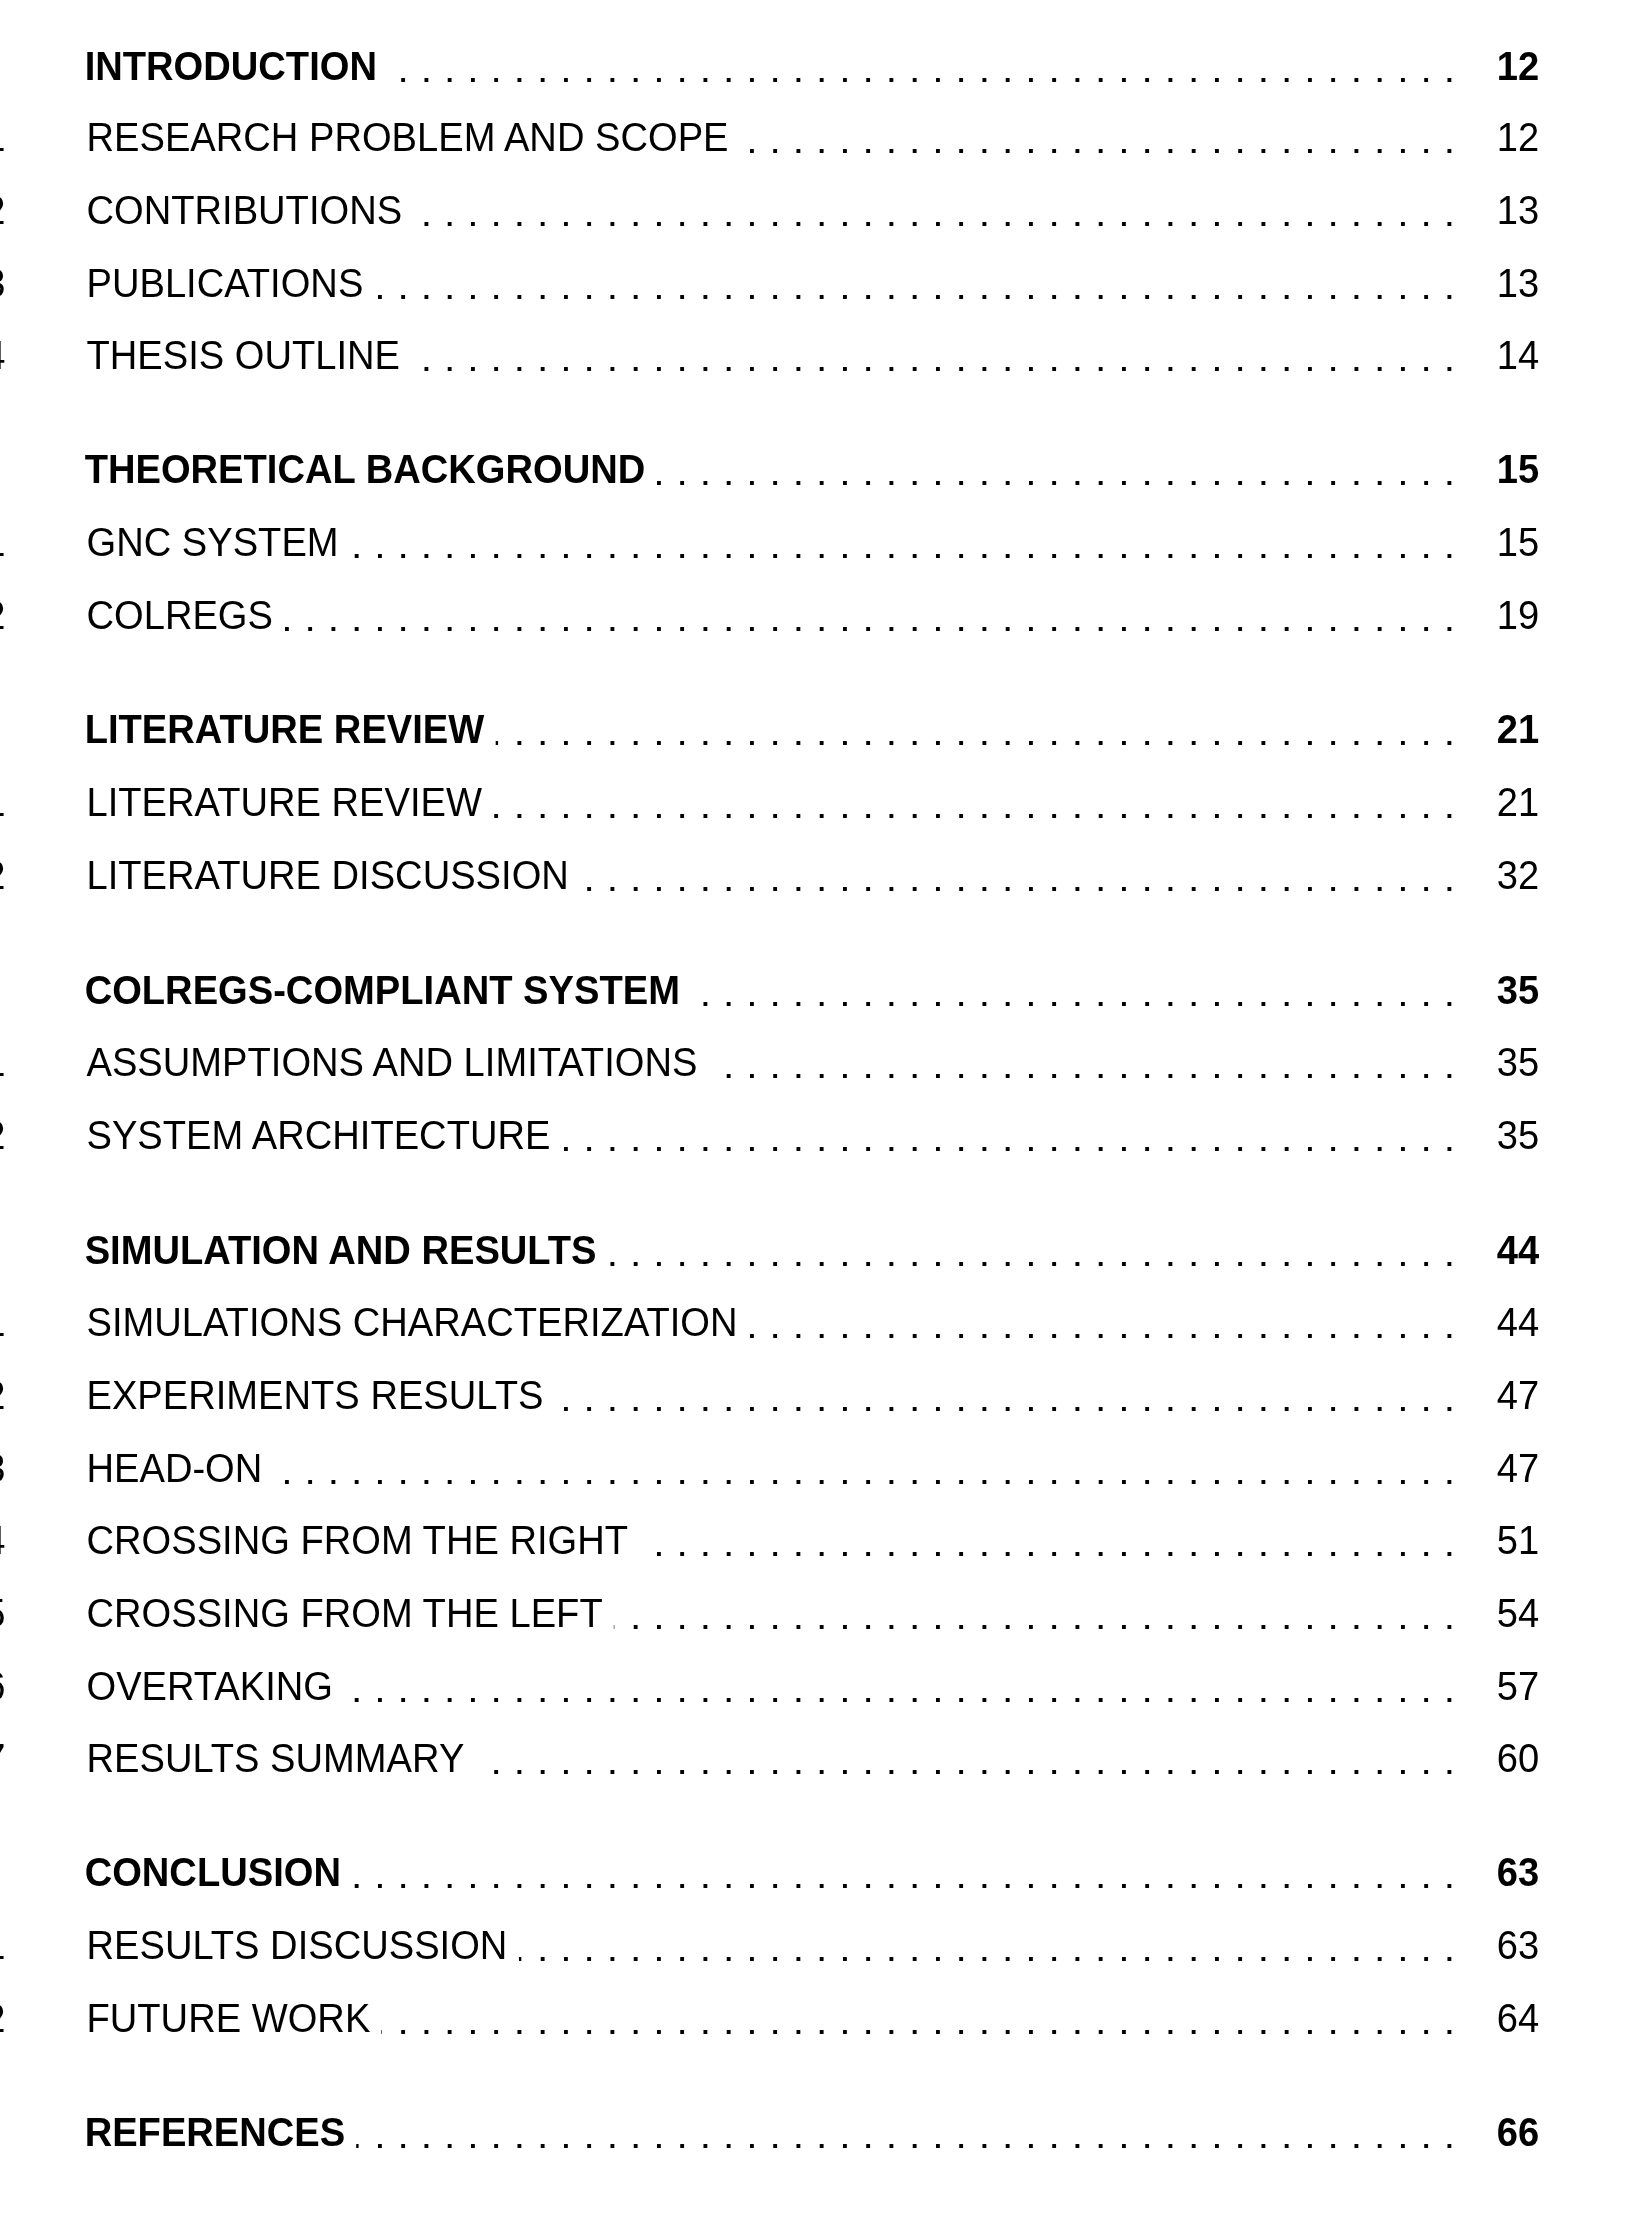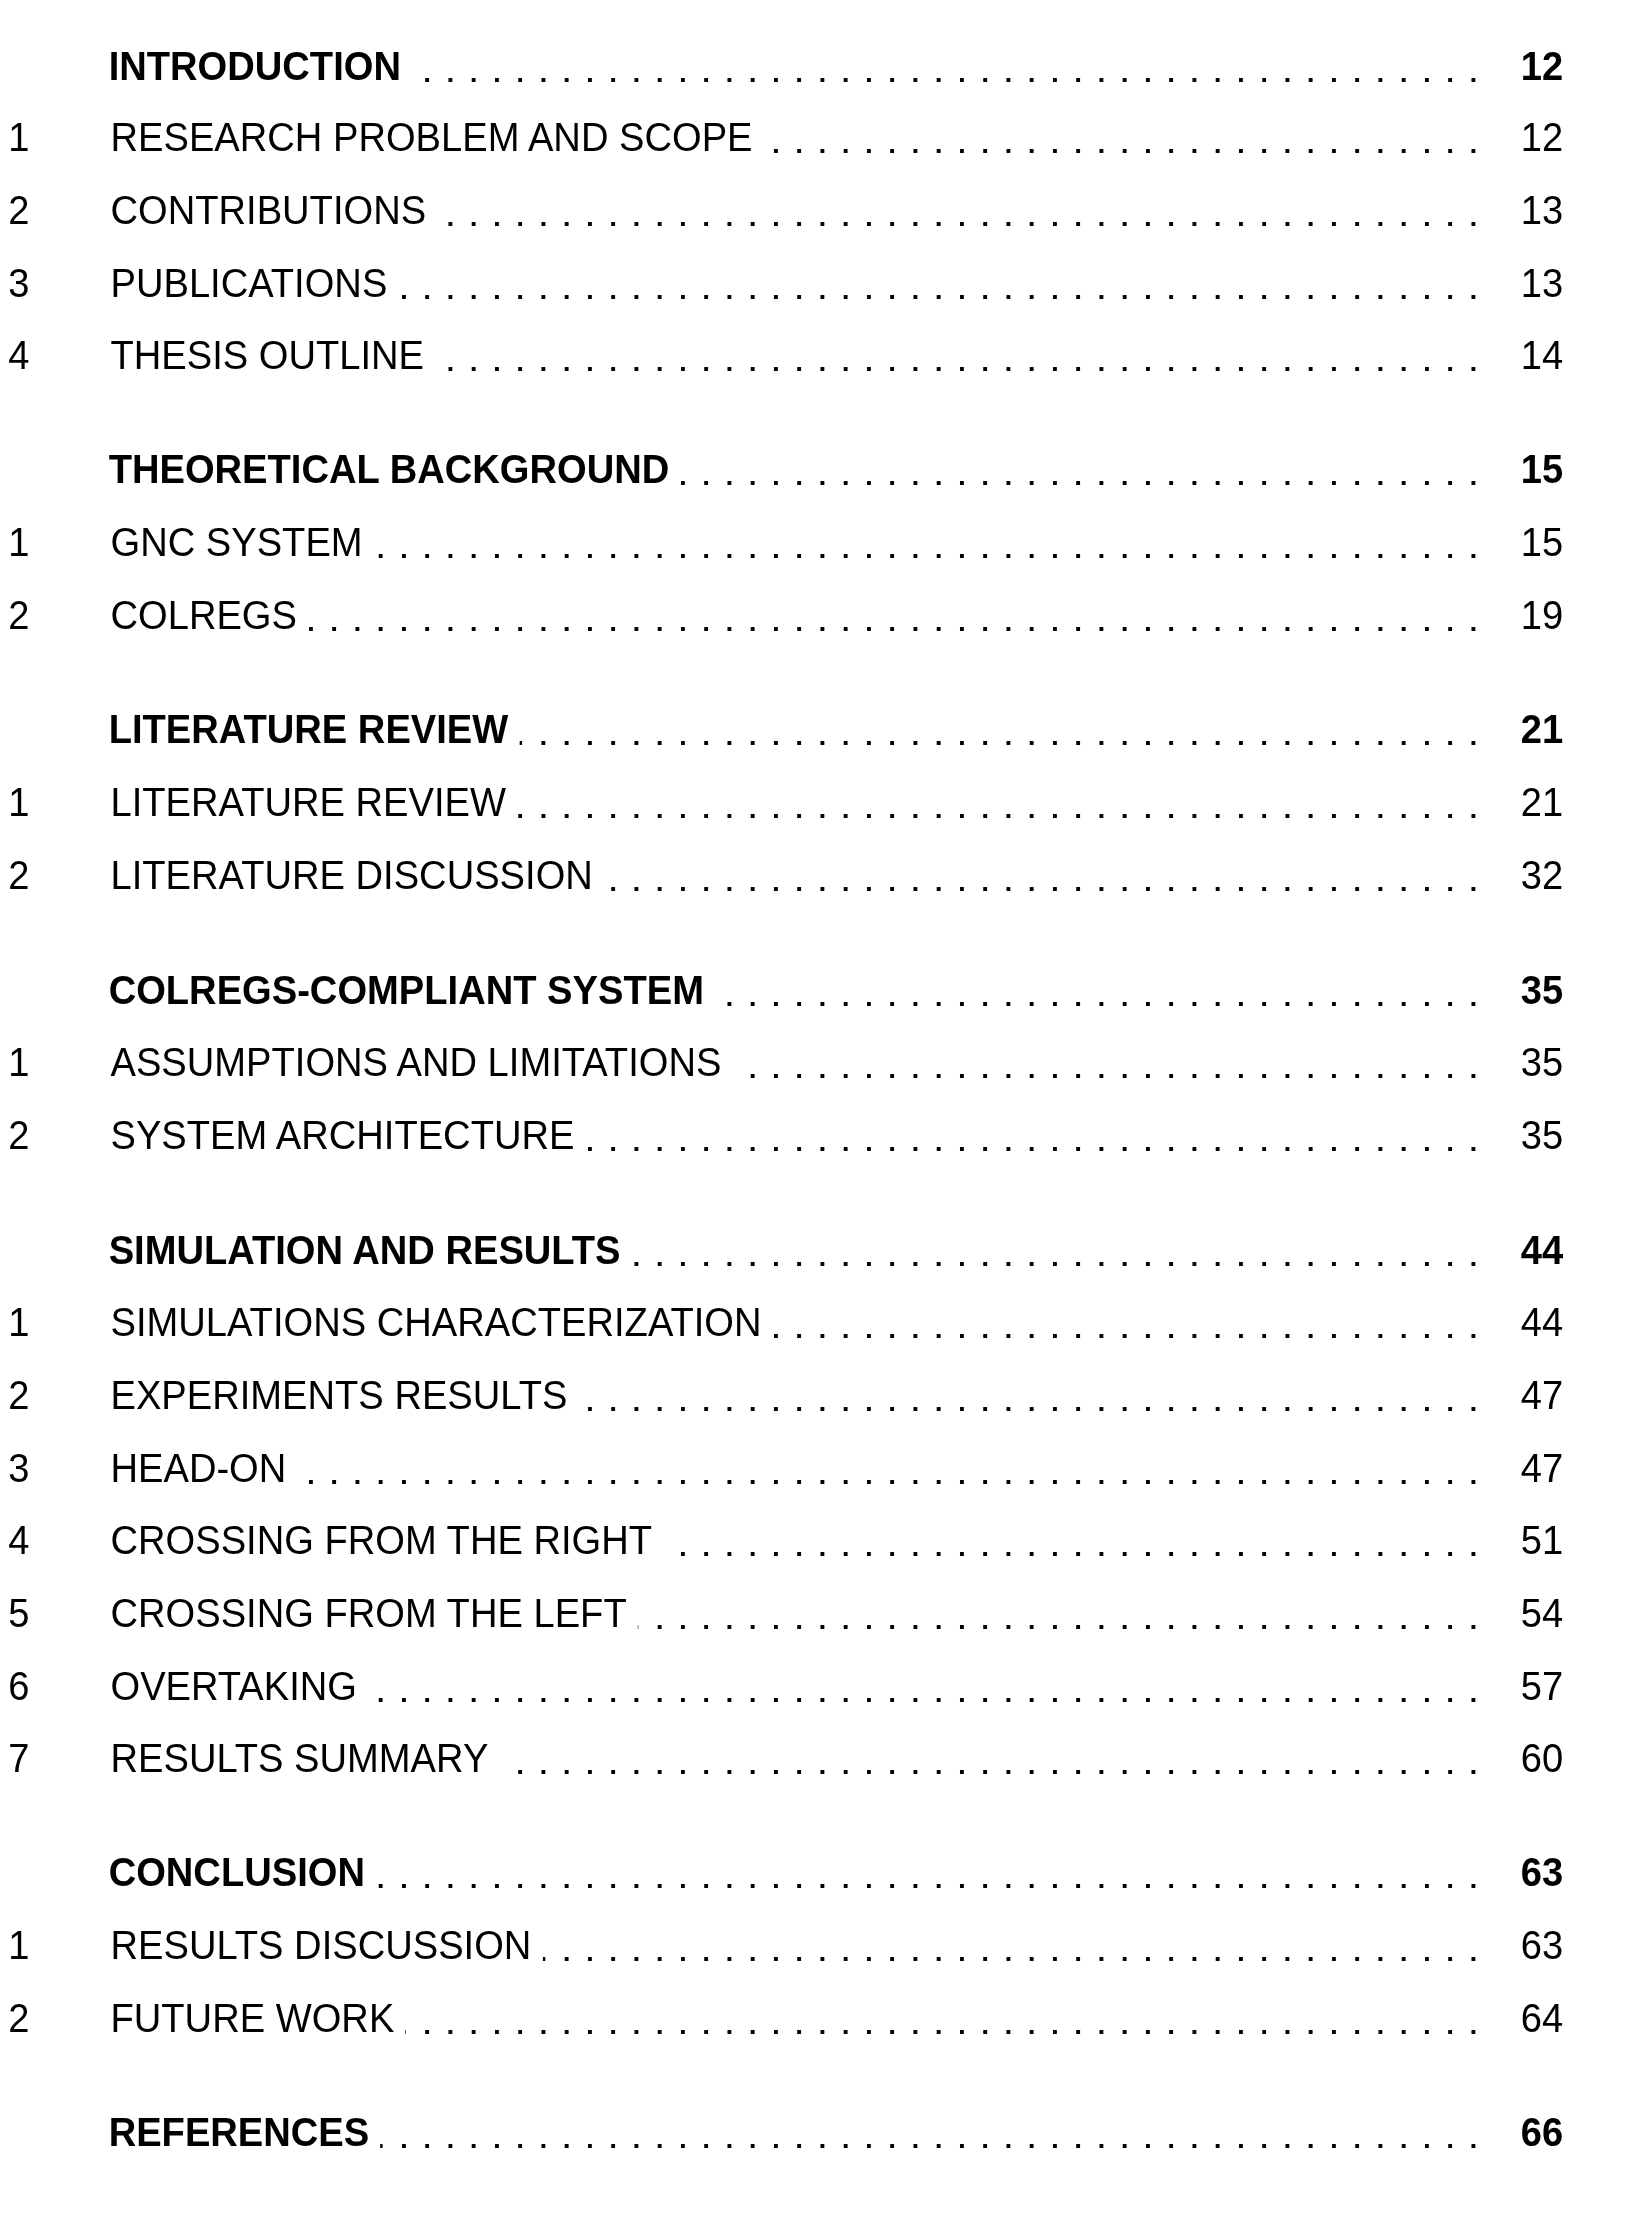--- a/index.html
+++ b/index.html
@@ -14,21 +14,20 @@
       overflow: hidden;
       font-family: "Liberation Sans", sans-serif;
       color: #000000;
     }
     .toc {
       position: absolute;
       left: 0;
       top: 0;
       width: 1323px;
       height: 2216px;
-      margin-left: 24px;
     }
     .row {
       position: absolute;
       left: 0;
       width: 1672px;
       height: 51px;
       display: flex;
       align-items: baseline;
       font-size: 41px;
       line-height: 51px;

